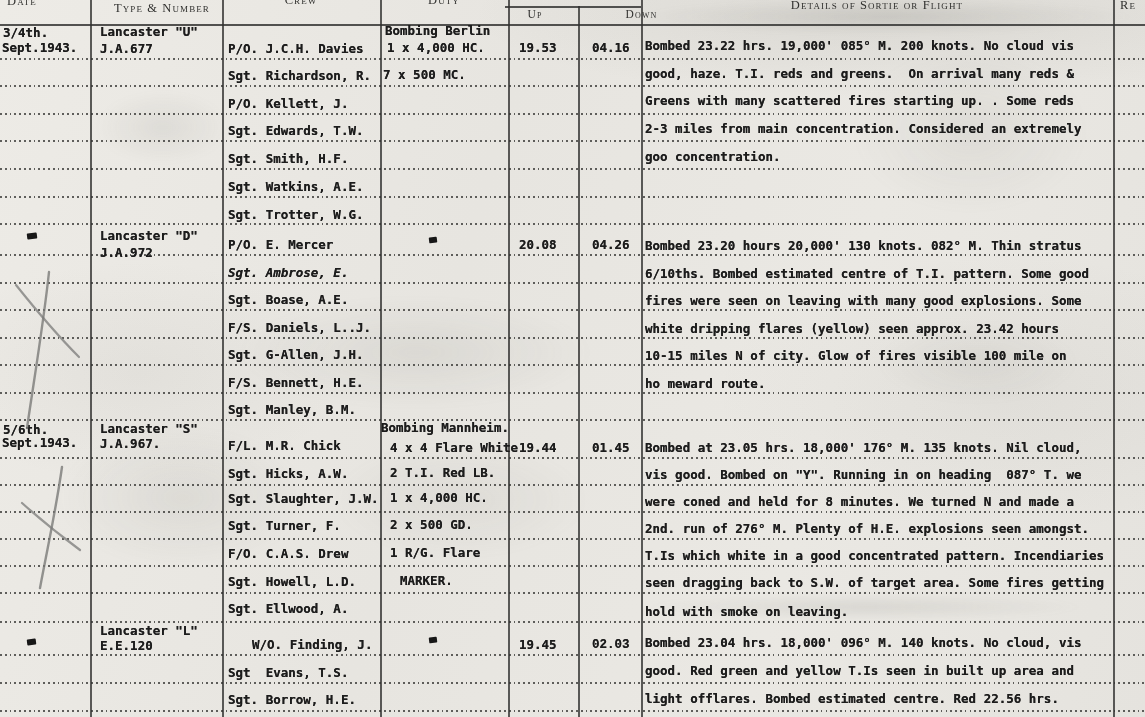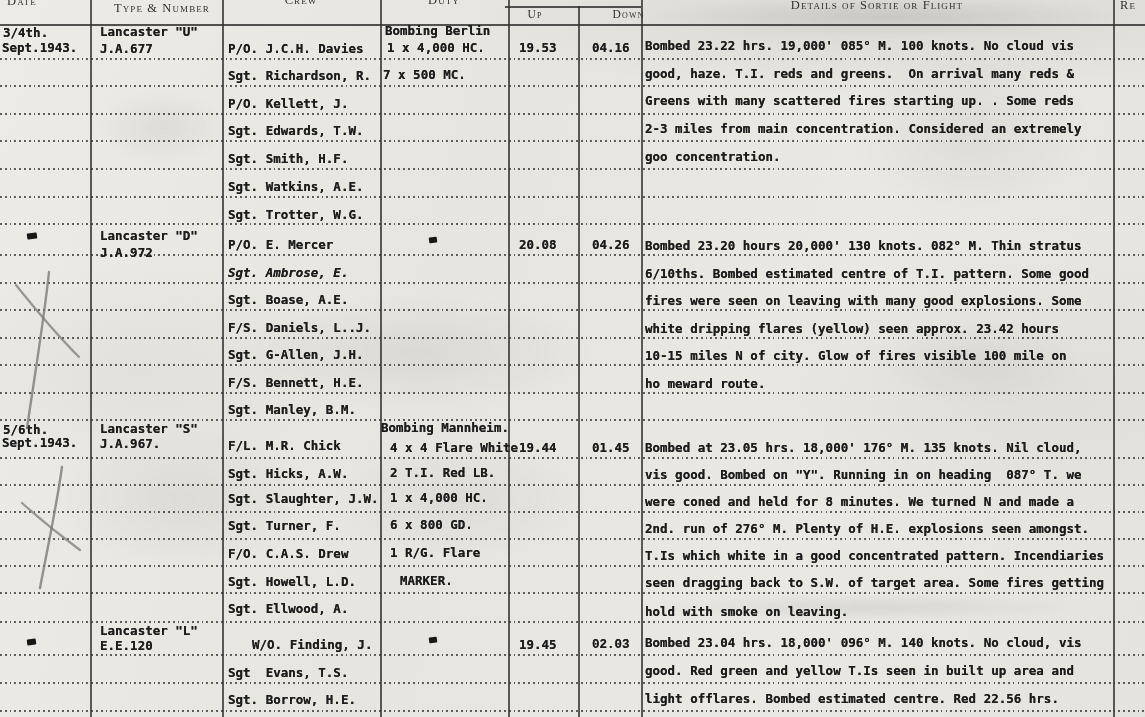--- a/index.html
+++ b/index.html
@@ -73,41 +73,41 @@
   <div class="vline" style="left:641px;"></div>
   <div class="vline" style="left:1113px;"></div>
   <div class="hline" style="left:505px;top:6px;width:136px;"></div>
   <div class="hline" style="left:0;top:24px;width:1145px;"></div>
 
   <span class="hdr" style="left:7px;top:-6px;">Date</span>
   <span class="hdr" style="left:90px;top:1px;width:144px;">Type &amp; Number</span>
   <span class="hdr" style="left:222px;top:-7px;width:158px;">Crew</span>
   <span class="hdr" style="left:380px;top:-7px;width:128px;">Duty</span>
   <span class="hdr" style="left:508px;top:8px;width:54px;font-size:11.5px;">Up</span>
-  <span class="hdr" style="left:598px;top:8px;width:61px;font-size:11.5px;">Down</span>
+  <span class="hdr" style="left:611px;top:8px;width:61px;font-size:11.5px;">Down</span>
   <span class="hdr" style="left:641px;top:-2px;width:472px;">Details of Sortie or Flight</span>
   <span class="hdr" style="left:1120px;top:-2px;">Re</span>
 
   <span class="tw" style="left:3px;top:26px;">3/4th.</span>
   <span class="tw" style="left:2px;top:41px;">Sept.1943.</span>
   <span class="tw" style="left:100px;top:25px;">Lancaster "U"</span>
   <span class="tw" style="left:100px;top:42px;">J.A.677</span>
   <span class="tw" style="left:385px;top:24px;">Bombing Berlin</span>
   <span class="tw" style="left:387px;top:41px;">1 x 4,000 HC.</span>
   <span class="tw" style="left:383px;top:68px;">7 x 500 MC.</span>
   <span class="tw" style="left:228px;top:42px;">P/O. J.C.H. Davies</span>
   <span class="tw" style="left:519px;top:41px;">19.53</span>
   <span class="tw" style="left:592px;top:41px;">04.16</span>
   <span class="tw" style="left:228px;top:69px;">Sgt. Richardson, R.</span>
   <span class="tw" style="left:228px;top:97px;">P/O. Kellett, J.</span>
   <span class="tw" style="left:228px;top:124px;">Sgt. Edwards, T.W.</span>
   <span class="tw" style="left:228px;top:152px;">Sgt. Smith, H.F.</span>
   <span class="tw" style="left:228px;top:180px;">Sgt. Watkins, A.E.</span>
   <span class="tw" style="left:228px;top:208px;">Sgt. Trotter, W.G.</span>
-  <span class="tw" style="left:645px;top:39px;">Bombed 23.22 hrs. 19,000' 085° M. 100 knots. No cloud vis</span>
+  <span class="tw" style="left:645px;top:39px;">Bombed 23.22 hrs. 19,000' 085° M. 200 knots. No cloud vis</span>
   <span class="tw" style="left:645px;top:67px;">good, haze. T.I. reds and greens.  On arrival many reds &amp;</span>
   <span class="tw" style="left:645px;top:94px;">Greens with many scattered fires starting up. . Some reds</span>
   <span class="tw" style="left:645px;top:122px;">2-3 miles from main concentration. Considered an extremely</span>
   <span class="tw" style="left:645px;top:150px;">goo concentration.</span>
 
   <div class="ditto" style="left:27px;top:233px;width:10px;height:6px;"></div>
   <span class="tw" style="left:100px;top:229px;">Lancaster "D"</span>
   <span class="tw" style="left:100px;top:246px;">J.A.972</span>
   <span class="tw" style="left:228px;top:238px;">P/O. E. Mercer</span>
   <div class="ditto" style="left:429px;top:237px;width:8px;height:6px;"></div>
@@ -133,21 +133,21 @@
   <span class="tw" style="left:228px;top:439px;">F/L. M.R. Chick</span>
   <span class="tw" style="left:381px;top:421px;">Bombing Mannheim.</span>
   <span class="tw" style="left:390px;top:441px;">4 x 4 Flare White</span>
   <span class="tw" style="left:519px;top:441px;">19.44</span>
   <span class="tw" style="left:592px;top:441px;">01.45</span>
   <span class="tw" style="left:228px;top:467px;">Sgt. Hicks, A.W.</span>
   <span class="tw" style="left:390px;top:466px;">2 T.I. Red LB.</span>
   <span class="tw" style="left:228px;top:492px;">Sgt. Slaughter, J.W.</span>
   <span class="tw" style="left:390px;top:491px;">1 x 4,000 HC.</span>
   <span class="tw" style="left:228px;top:519px;">Sgt. Turner, F.</span>
-  <span class="tw" style="left:390px;top:518px;">6 x 800 GD.</span>
+  <span class="tw" style="left:390px;top:518px;">2 x 500 GD.</span>
   <span class="tw" style="left:228px;top:547px;">F/O. C.A.S. Drew</span>
   <span class="tw" style="left:390px;top:546px;">1 R/G. Flare</span>
   <span class="tw" style="left:228px;top:575px;">Sgt. Howell, L.D.</span>
   <span class="tw" style="left:400px;top:574px;">MARKER.</span>
   <span class="tw" style="left:228px;top:602px;">Sgt. Ellwood, A.</span>
   <span class="tw" style="left:645px;top:441px;">Bombed at 23.05 hrs. 18,000' 176° M. 135 knots. Nil cloud,</span>
   <span class="tw" style="left:645px;top:468px;">vis good. Bombed on "Y". Running in on heading  087° T. we</span>
   <span class="tw" style="left:645px;top:495px;">were coned and held for 8 minutes. We turned N and made a</span>
   <span class="tw" style="left:645px;top:522px;">2nd. run of 276° M. Plenty of H.E. explosions seen amongst.</span>
   <span class="tw" style="left:645px;top:549px;">T.Is which white in a good concentrated pattern. Incendiaries</span>

